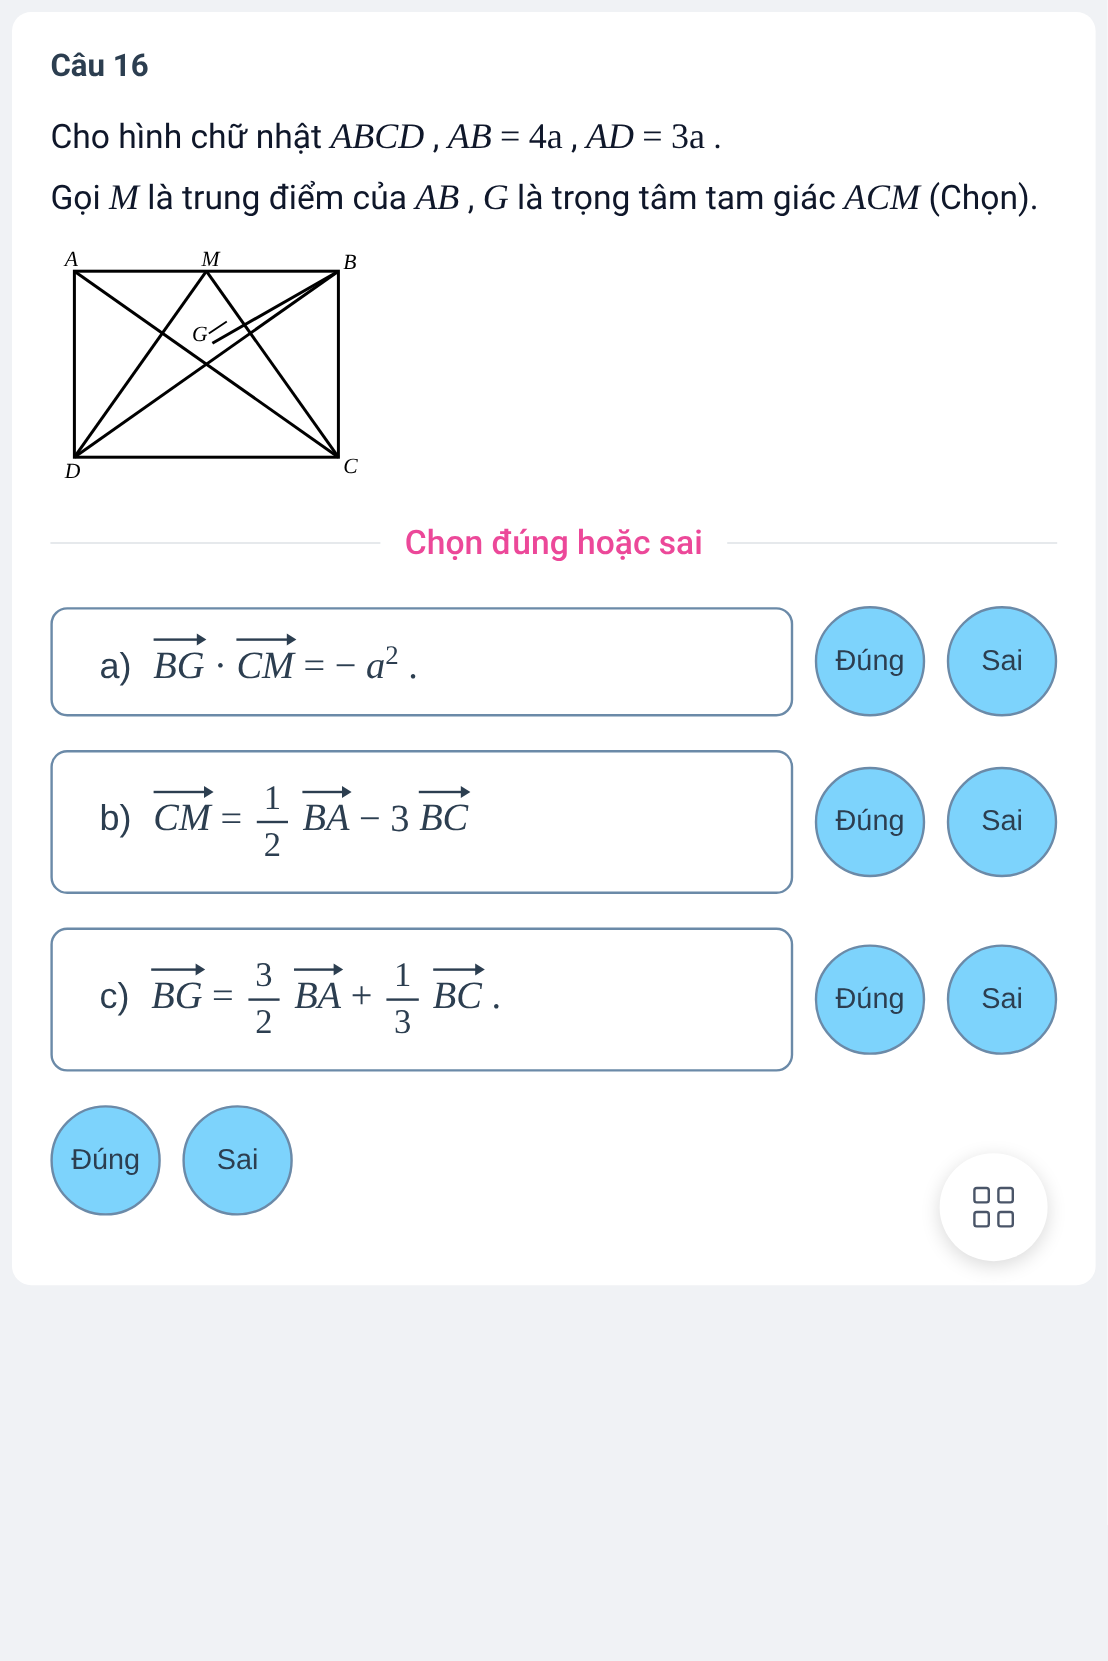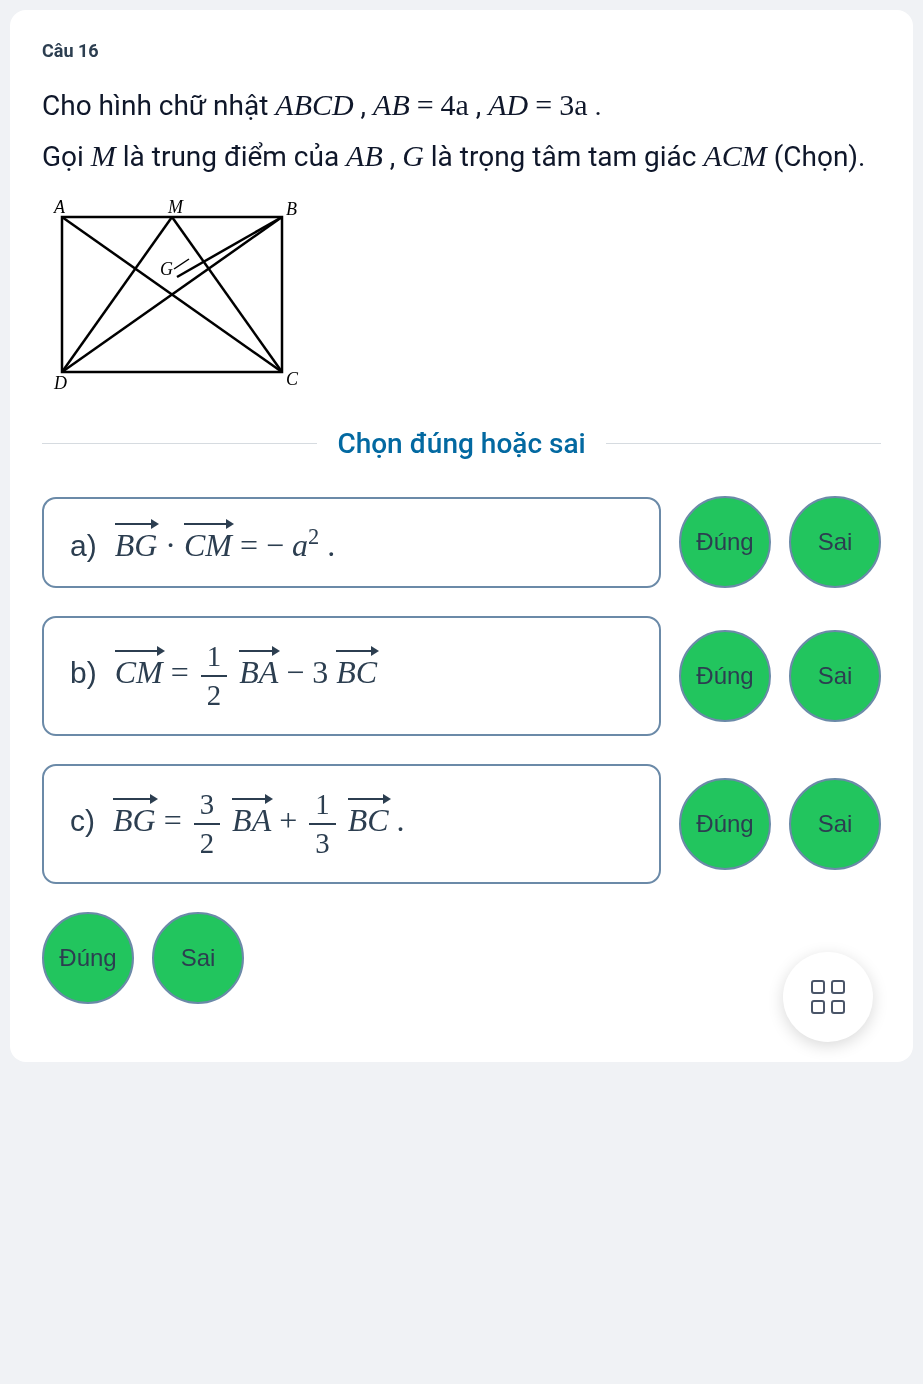--- a/index.html
+++ b/index.html
@@ -16,21 +16,21 @@
     .card {
       background: #fff;
       border-radius: 16px;
       padding: 30px 32px;
       max-width: 920px;
       margin: 0 auto;
       position: relative;
     }
     .question-number {
       font-weight: 700;
-      font-size: 18px;
+      font-size: 26px;
       margin-bottom: 18px;
       color: #2c3e50;
     }
     .question-text {
       font-size: 28px;
       line-height: 1.7;
       color: #0f172a;
       margin-bottom: 16px;
     }
     .math-inline {
@@ -49,53 +49,53 @@
       align-items: center;
       margin: 30px 0 36px 0;
     }
     .divider-line {
       flex: 1;
       height: 1px;
       background: #d6dbe0;
     }
     .divider-text {
       font-size: 28px;
-      color: #0369a1;
+      color: #ec4899;
       padding: 0 20px;
       font-weight: 500;
     }
     .option-row {
       display: flex;
       align-items: center;
       gap: 18px;
       margin-bottom: 28px;
     }
     .option-box {
       flex: 1;
       border: 2px solid #6b8aa8;
       border-radius: 14px;
-      padding: 22px 26px;
+      padding: 22px 39px;
       font-family: 'Times New Roman', serif;
       font-size: 32px;
       color: #2c3e50;
       min-height: 90px;
       display: flex;
       align-items: center;
     }
     .option-label {
       font-family: -apple-system, BlinkMacSystemFont, sans-serif;
       font-size: 30px;
       margin-right: 10px;
     }
     .btn-circle {
       width: 92px;
       height: 92px;
       border-radius: 50%;
       border: 2px solid #6b8aa8;
-      background: #22c55e;
+      background: #7dd3fc;
       font-size: 24px;
       font-weight: 500;
       color: #2c3e50;
       cursor: pointer;
       display: flex;
       align-items: center;
       justify-content: center;
     }
     .vec {
       position: relative;

